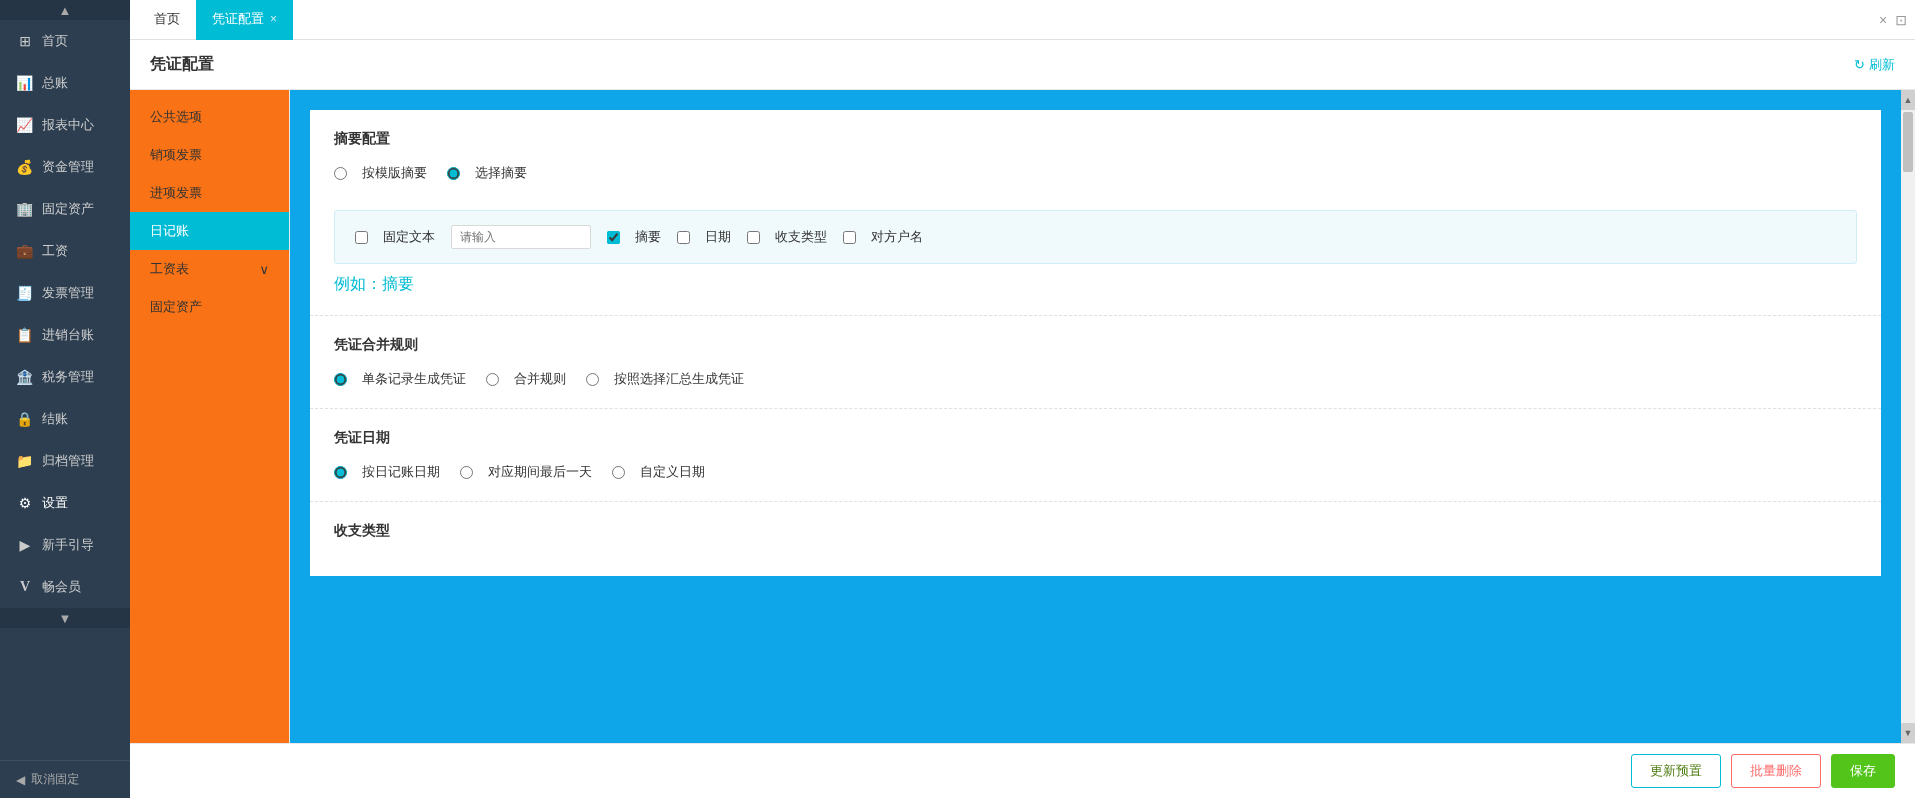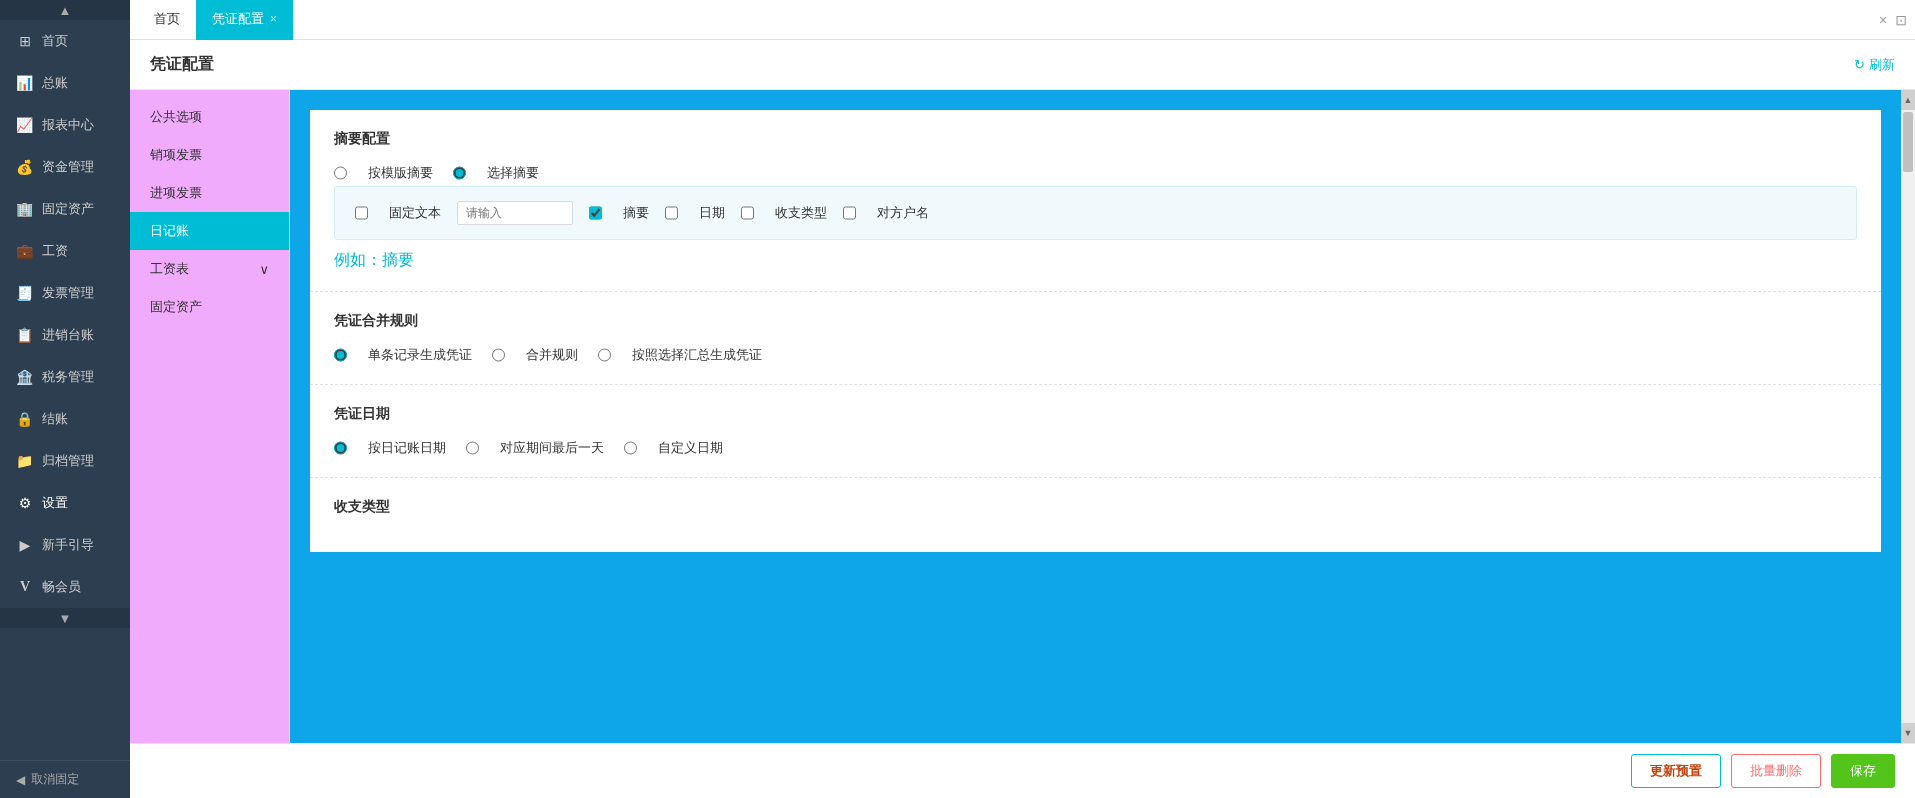--- a/index.html
+++ b/index.html
@@ -119,21 +119,21 @@
     
     .content-area {
       display: flex;
       flex: 1;
       overflow: hidden;
     }
 
     
     .left-nav {
       width: 160px;
-      background: #f0abfc;
+      background: #f97316;
       border-right: 1px solid #e8e8e8;
       padding: 8px 0;
       flex-shrink: 0;
       overflow-y: auto;
     }
     .left-nav-item {
       padding: 10px 20px;
       font-size: 13px;
       color: #333;
       cursor: pointer;
@@ -169,55 +169,56 @@
 
     
     .radio-group, .checkbox-group {
       display: flex;
       align-items: center;
       gap: 20px;
       flex-wrap: wrap;
     }
     .radio-item, .checkbox-item {
       display: flex;
-      gap: 21px;
+      align-items: center;
+      gap: 15px;
       font-size: 13px;
       color: #333;
       cursor: pointer;
     }
     input[type="radio"], input[type="checkbox"] {
       accent-color: #00bcd4;
       cursor: pointer;
     }
 
     
     .summary-options-box {
       background: #f0fafc;
       border: 1px solid #d0eef5;
       border-radius: 3px;
       padding: 14px 20px;
-      margin-top: 4px;
+      margin-top: 28px;
       display: flex;
       align-items: center;
       gap: 16px;
       flex-wrap: wrap;
     }
     .summary-example {
       font-size: 16px;
       color: #00bcd4;
       margin-top: 10px;
     }
     .text-input {
       border: 1px solid #d9d9d9;
       border-radius: 2px;
       padding: 4px 8px;
       font-size: 12px;
       color: #999;
       outline: none;
-      width: 116px;
+      width: 140px;
     }
 
     
     .bottom-bar {
       background: #fff;
       border-top: 1px solid #e8e8e8;
       padding: 10px 20px;
       display: flex;
       align-items: center;
       justify-content: flex-end;
@@ -228,22 +229,21 @@
       padding: 7px 18px;
       border-radius: 3px;
       font-size: 13px;
       cursor: pointer;
       border: none;
       outline: none;
     }
     .btn-outline-primary {
       background: #fff;
       border: 1px solid #00bcd4;
-      color: #c2410c;
-      font-weight: bold;
+      color: #4d7c0f;
     }
     .btn-outline-danger {
       background: #fff;
       border: 1px solid #ff6b6b;
       color: #ff6b6b;
     }
     .btn-primary {
       background: #52c41a;
       color: #fff;
       border: 1px solid #52c41a;

